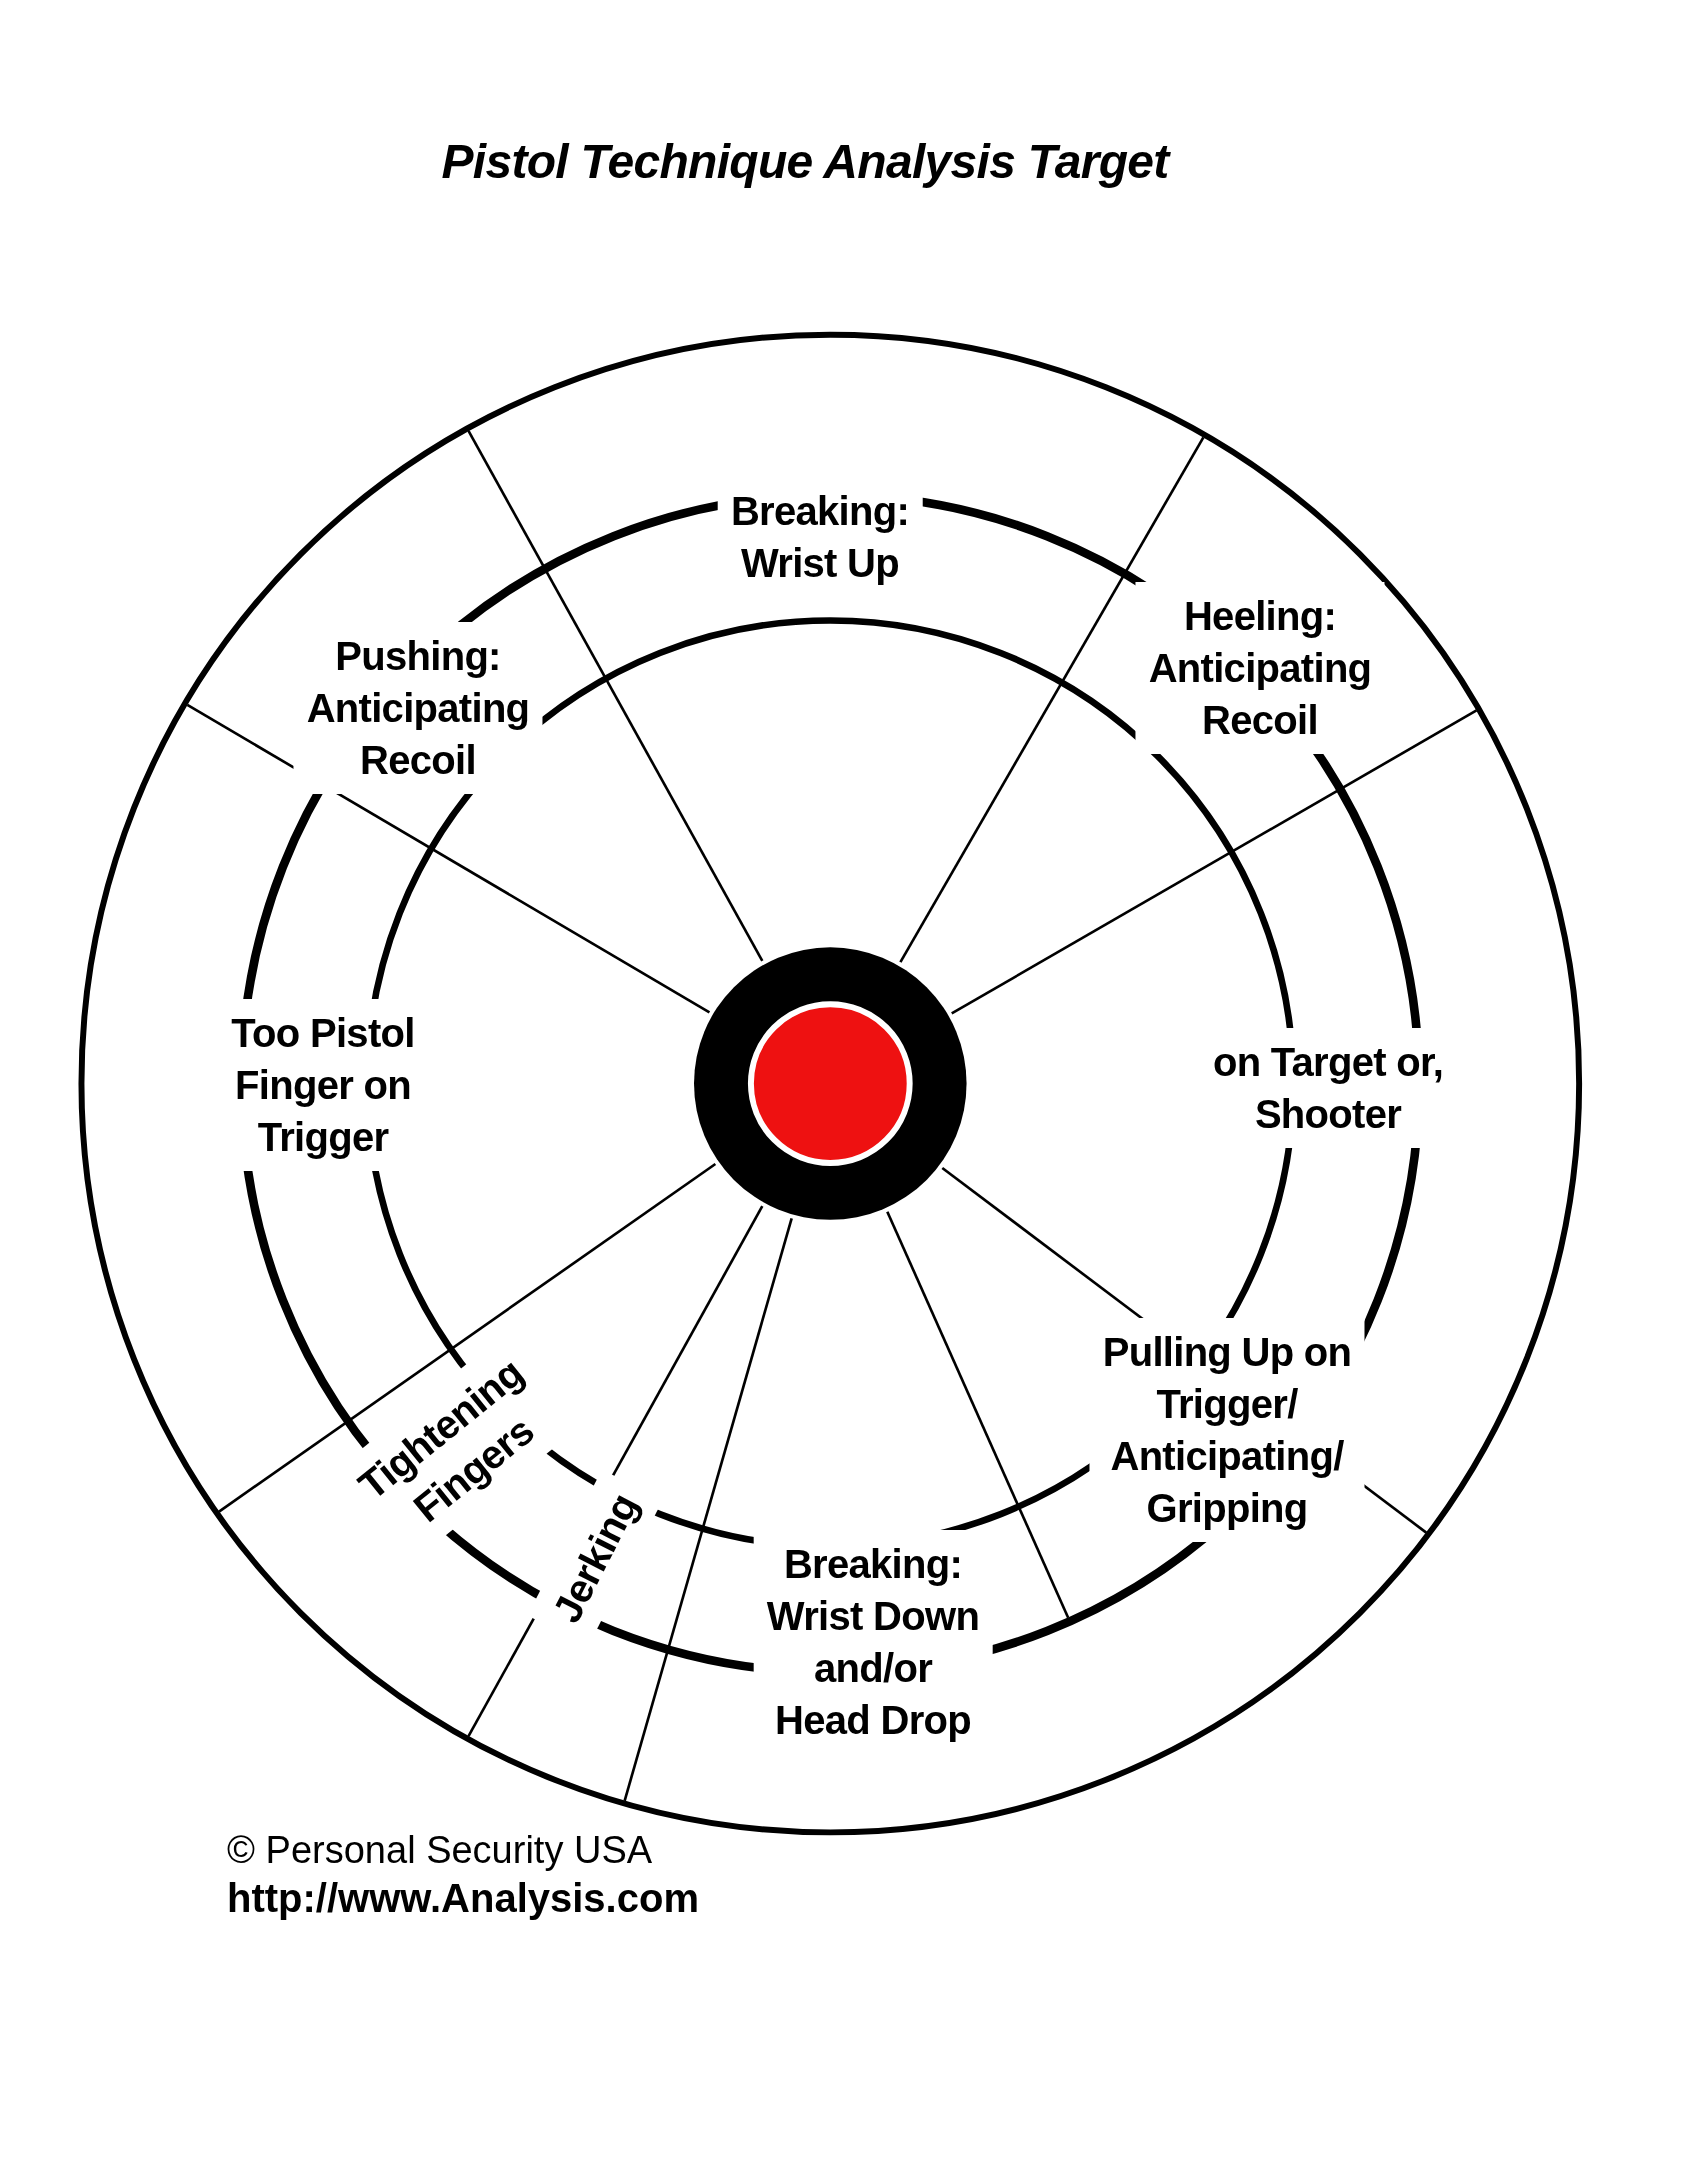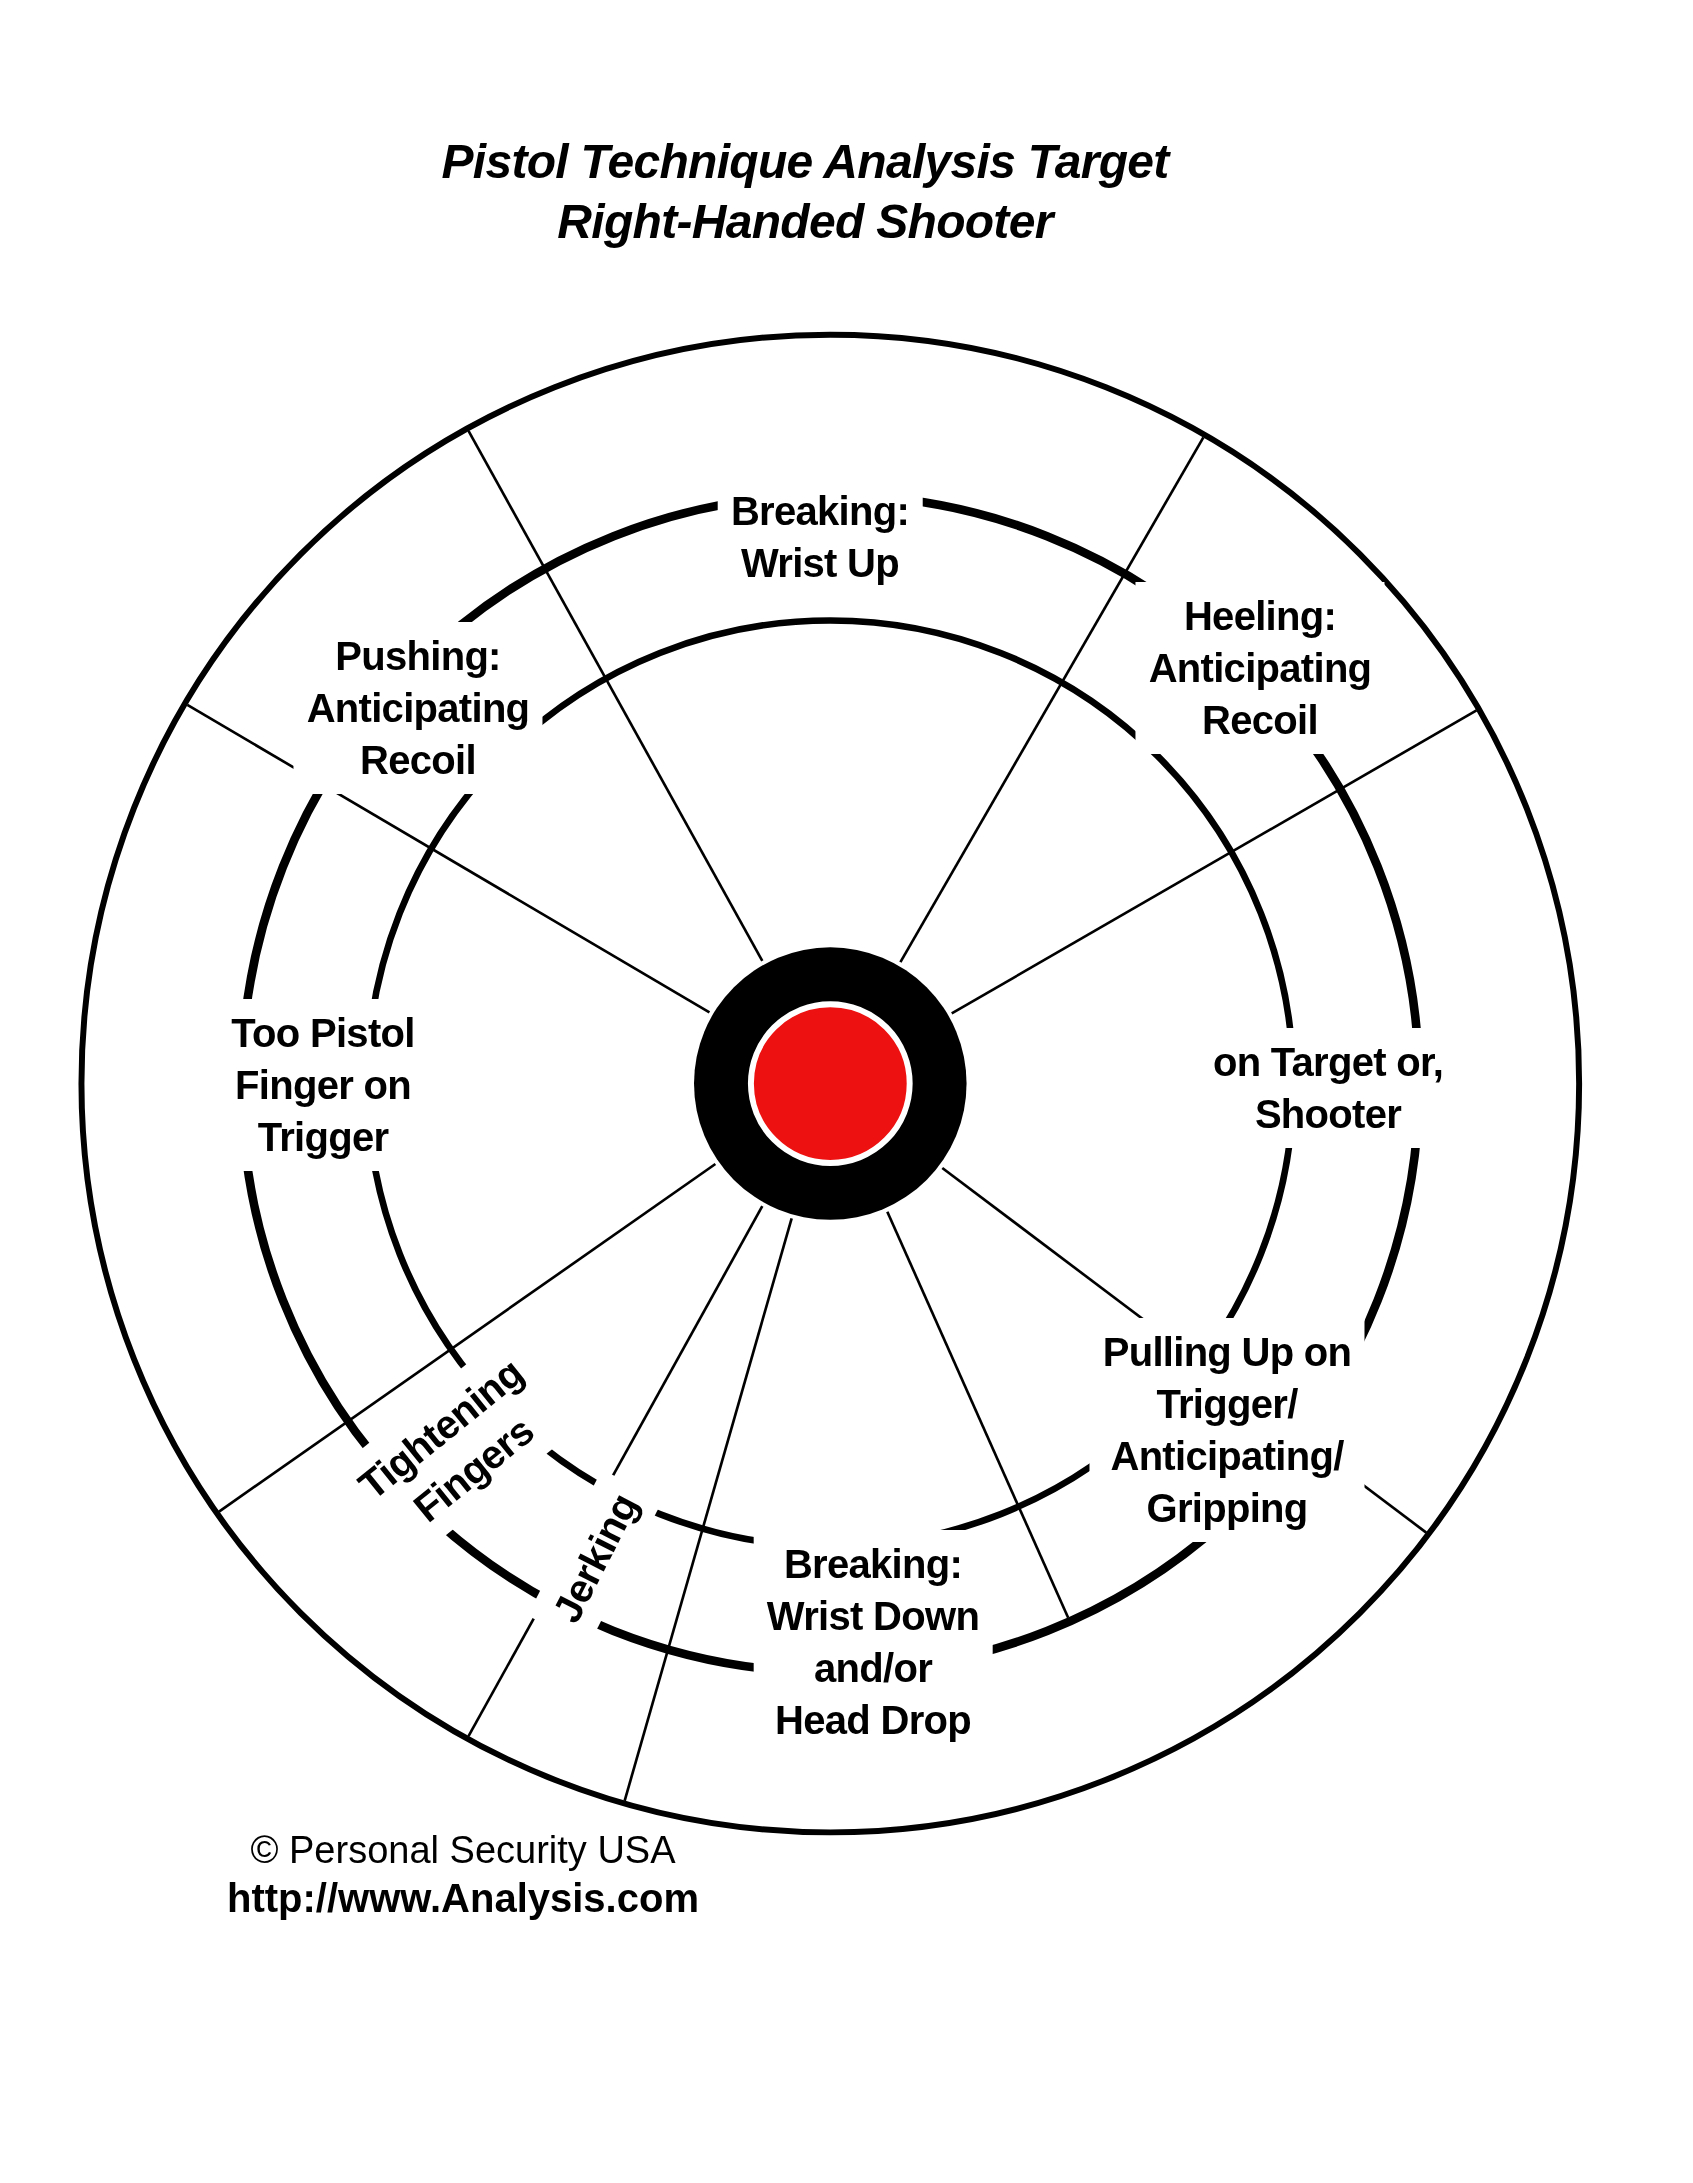--- a/index.html
+++ b/index.html
@@ -49,21 +49,20 @@
     padding: 8px 13.2px;
     white-space: nowrap;
     transform: translate(-50%, -50%) rotate(var(--rot, 0deg));
     z-index: 2;
   }
   .footer {
     position: absolute;
     left: 463px;
     top: 1826px;
     transform: translateX(-50%);
-    text-align: center;
     color: #000;
     white-space: nowrap;
     z-index: 3;
   }
   .footer .c1 {
     font-size: 38px;
     line-height: 48px;
     font-weight: normal;
   }
   .footer .c2 {
@@ -72,21 +71,20 @@
     font-weight: bold;
   }
 </style>
 </head>
 <body>
 
 <div class="stage">
 
   <div class="title">
     <div>Pistol Technique Analysis Target</div>
-    <div>Right-Handed Shooter</div>
   </div>
 
   <svg id="rings" width="1693" height="2183" viewBox="0 0 2559 3300">
       <line x1="1438.6" y1="1532.0" x2="2231.9" y2="1074.0" stroke="#000000" stroke-width="4"></line>
       <line x1="1361.0" y1="1454.4" x2="1819.0" y2="661.1" stroke="#000000" stroke-width="4"></line>
       <line x1="1152.2" y1="1452.6" x2="708.1" y2="651.4" stroke="#000000" stroke-width="4"></line>
       <line x1="1072.3" y1="1530.4" x2="283.1" y2="1065.5" stroke="#000000" stroke-width="4"></line>
       <line x1="1081.3" y1="1759.6" x2="331.0" y2="2285.0" stroke="#000000" stroke-width="4"></line>
       <line x1="1152.2" y1="1823.4" x2="708.1" y2="2624.6" stroke="#000000" stroke-width="4"></line>
       <line x1="1196.6" y1="1841.8" x2="944.1" y2="2722.3" stroke="#000000" stroke-width="4"></line>

